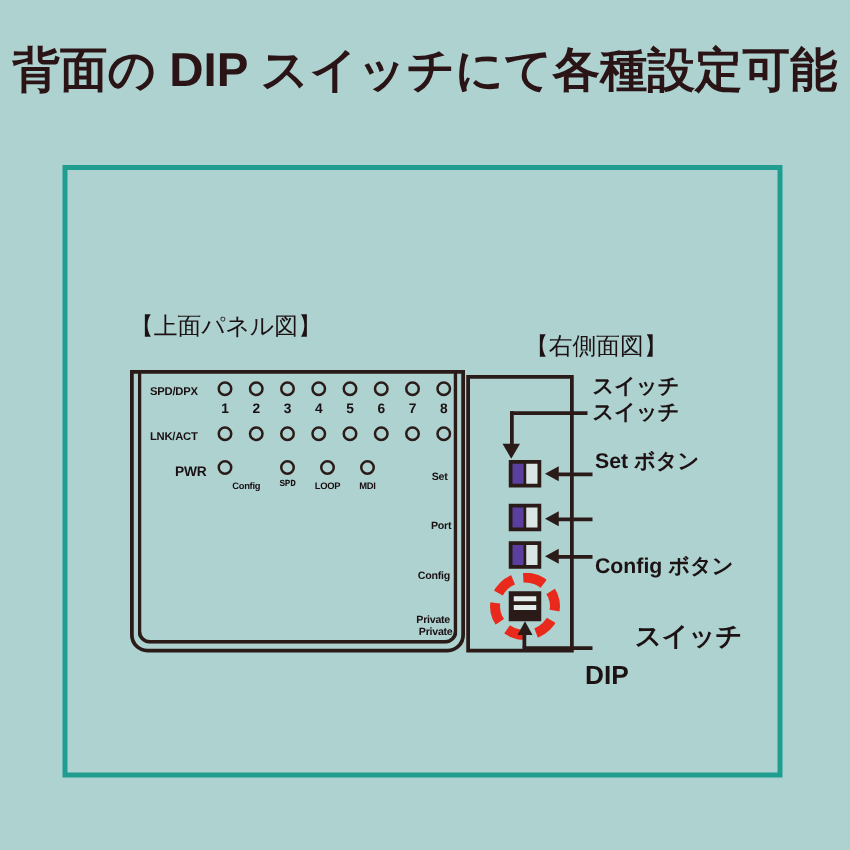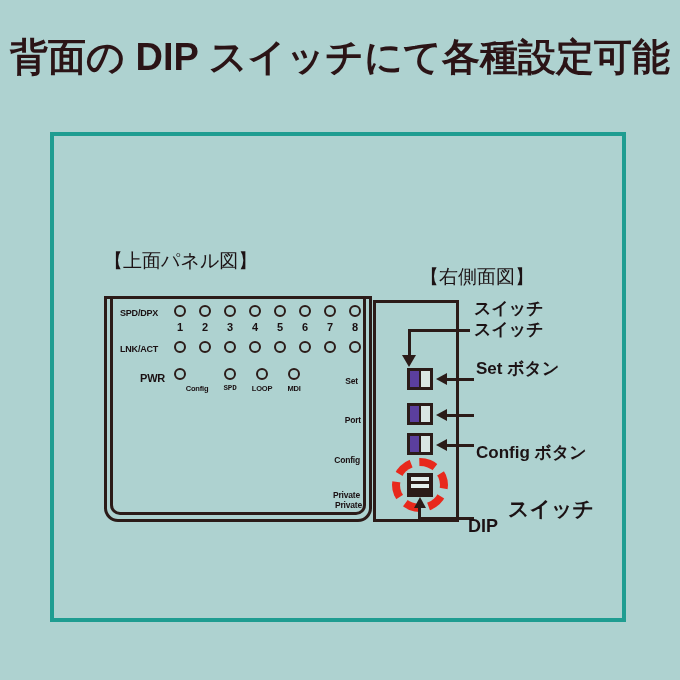--- a/index.html
+++ b/index.html
@@ -231,22 +231,22 @@
   #lbl-set    { left: 476px; top: 358px; }
   #lbl-port   { left: 476px; top: 396px; }
   #lbl-config { left: 476px; top: 427px; margin-top: 15px; }
   #lbl-dip-sw {
     position: absolute;
     left: 508px; top: 495px;
     font-size: 21px; font-weight: bold; color: #1c1214; white-space: nowrap;
   }
   #lbl-dip {
     position: absolute;
-    left: 468px; top: 516px;
-    font-size: 18px; font-weight: bold; color: #1c1214; white-space: nowrap;
+    left: 468px; top: 529px;
+    font-size: 21px; font-weight: bold; color: #1c1214; white-space: nowrap;
   }
 </style>
 </head>
 <body>
 
 <div id="page">
 
   <div id="title">背面の DIP スイッチにて各種設定可能</div>
 
   <div id="frame"></div>

